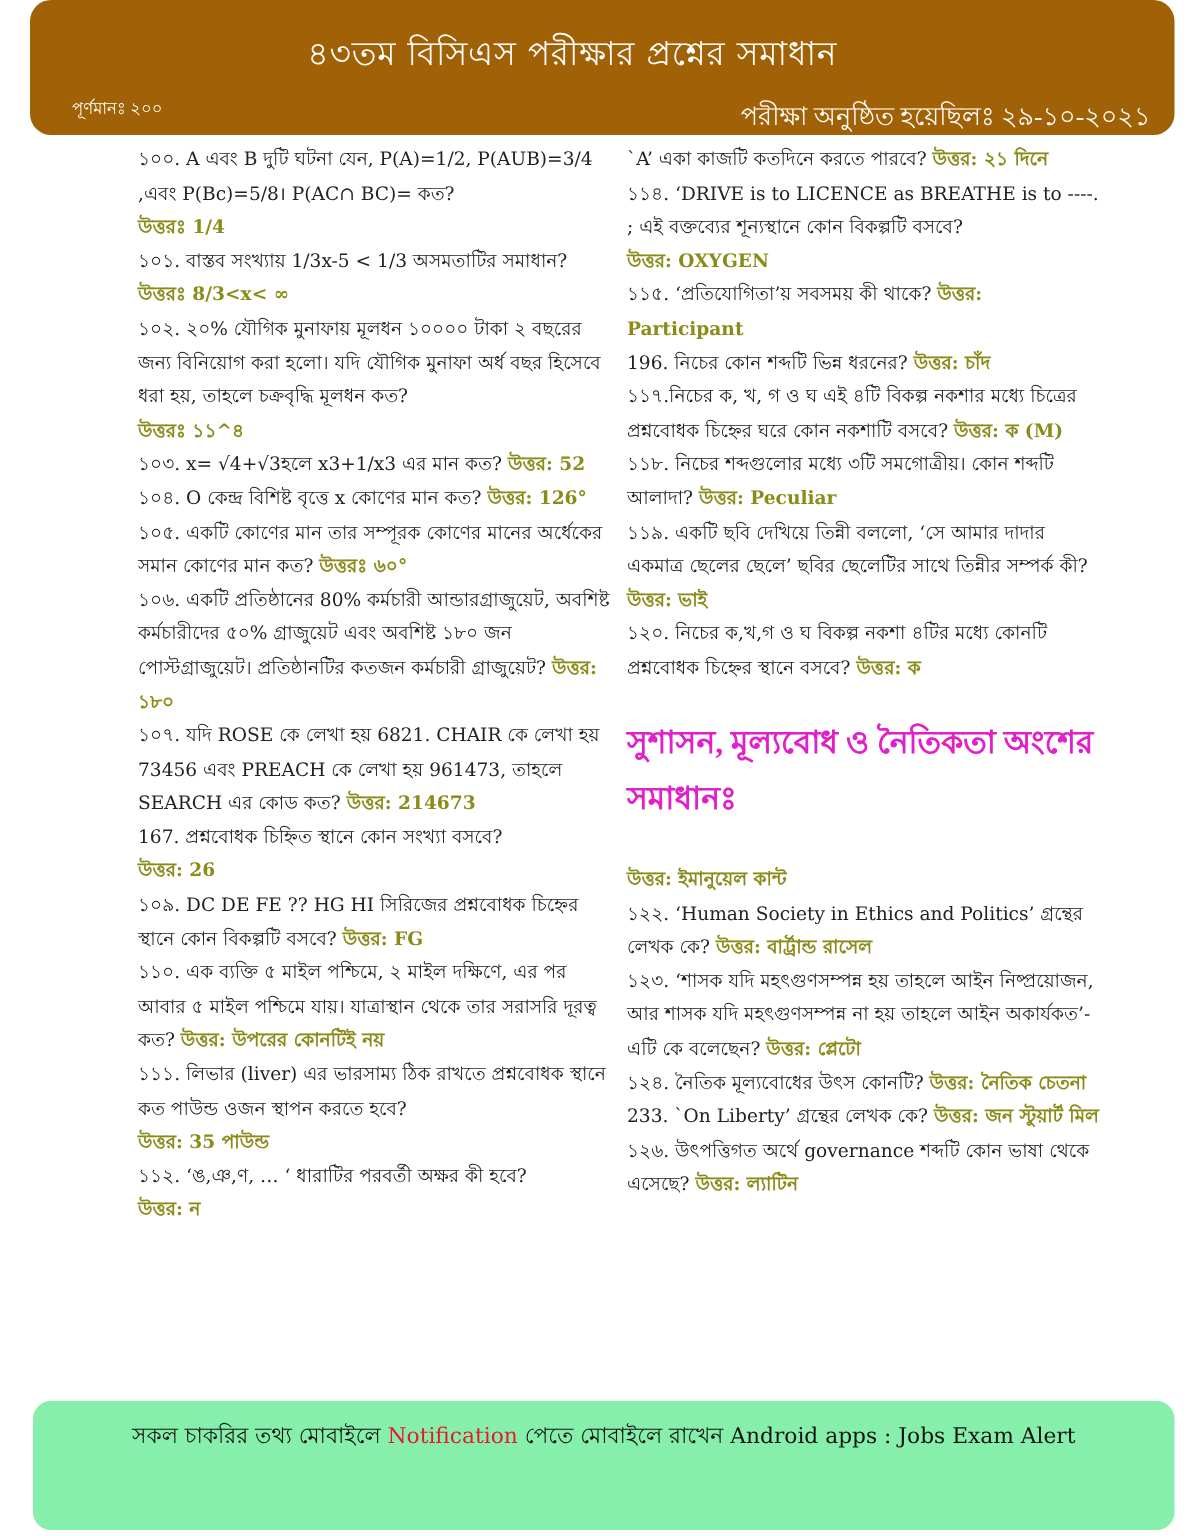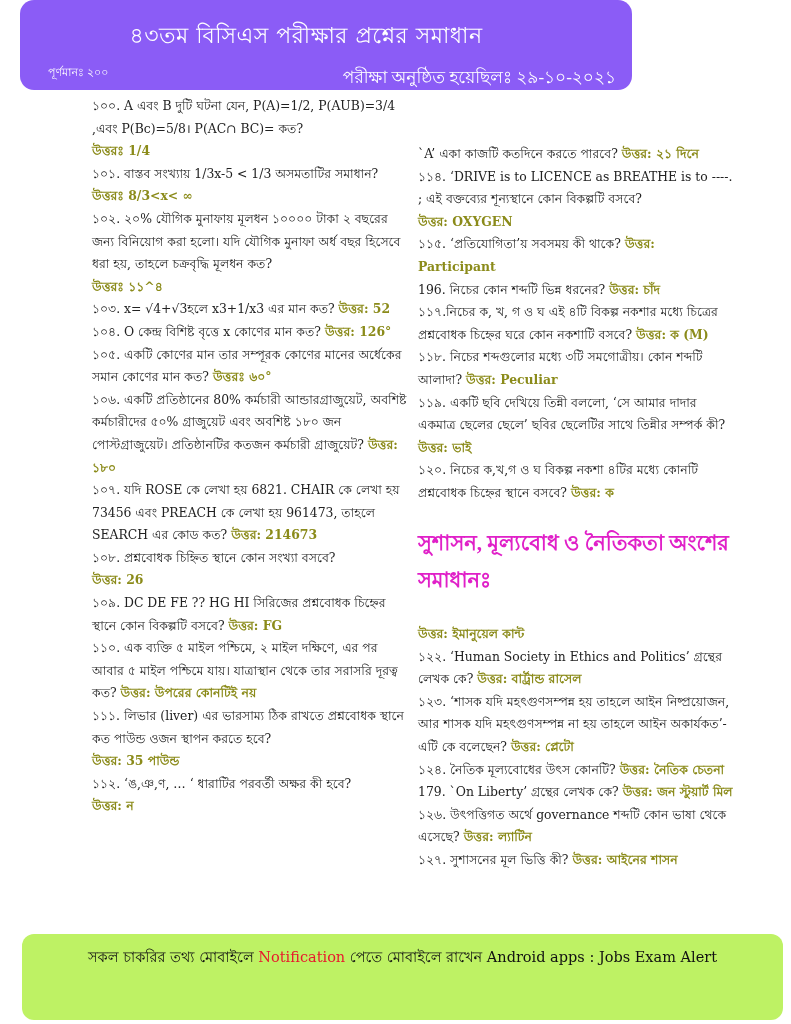--- a/index.html
+++ b/index.html
@@ -1,54 +1,54 @@
 <!DOCTYPE html>
 <html><head>
 <meta charset="utf-8">
 <style>
   * { box-sizing: border-box; margin: 0; padding: 0; }
   html, body { width: 791px; height: 1024px; background: #ffffff; overflow: hidden; }
   body { position: relative; font-family: "DejaVu Serif", "Liberation Serif", serif; color: #222222; }
 
   .header {
-    position: absolute; left: 20px; top: 0px; width: 612px; height: 90px;
-    background: #8b5cf6; border-radius: 0 0 14px 14px;
+    position: absolute; left: 20px; top: 0px; width: 763px; height: 90px;
+    background: #a16207; border-radius: 0 0 14px 14px;
     border-top-left-radius: 14px; border-top-right-radius: 14px;
   }
   .header-title {
     position: absolute; left: 0; right: 0; top: 18px; text-align: center;
     color: #ffffff; font-size: 22px; font-family: "DejaVu Sans", sans-serif; letter-spacing: 0.5px;
     padding-right: 40px;
   }
   .header-left {
     position: absolute; left: 28px; top: 64px; color: #ffffff; font-size: 11px;
     font-family: Liberation Sans, sans-serif;
   }
   .header-right {
     position: absolute; right: 16px; top: 64px; color: #ffffff; font-size: 17px;
     font-family: Liberation Serif, serif;
     margin-left: 12px;
   }
 
   .column { position: absolute; top: 95px; width: 318px; font-size: 12.4px; line-height: 22.6px; }
   .col-left { left: 92px; }
-  .col-right { left: 418px; margin-top: 48px; }
+  .col-right { left: 418px; }
 
   .q { display: block; }
   .ans { color: #8B8B1A; font-weight: bold; }
   .notice-red { color: #E8192C; }
 
   .section-heading {
     color: #E020C8; font-size: 21px; line-height: 37px; font-weight: bold;
     font-family: Liberation Serif, serif; margin-top: 20px; margin-bottom: 2px;
   }
 
   .footer {
     position: absolute; left: 22px; top: 934px; width: 761px; height: 86px;
-    background: #bef264; border-radius: 12px;
+    background: #86efac; border-radius: 12px;
   }
   .footer-text {
     position: absolute; left: 0; right: 0; top: 12px; text-align: center;
     font-size: 14.5px; color: #111111; font-family: "DejaVu Serif", serif;
   }
 </style>
 </head>
 <body>
 
 <div class="header">
@@ -59,21 +59,21 @@
 
 <div class="column col-left" id="left-col">
     <div class="q"><span>১০০. A এবং B দুটি ঘটনা যেন, P(A)=1/2, P(AUB)=3/4 ,এবং P(Bc)=5/8। P(AC∩ BC)=  কত?</span><br><span class="ans">উত্তরঃ 1/4</span></div>
     <div class="q"><span>১০১. বাস্তব সংখ্যায় 1/3x-5 &lt; 1/3 অসমতাটির সমাধান?</span> <span class="ans">উত্তরঃ 8/3&lt;x&lt; ∞</span></div>
     <div class="q"><span>১০২. ২০% যৌগিক মুনাফায় মূলধন ১০০০০ টাকা ২ বছরের জন্য বিনিয়োগ করা হলো। যদি যৌগিক মুনাফা অর্ধ বছর হিসেবে ধরা হয়, তাহলে চক্রবৃদ্ধি মূলধন কত?</span><br><span class="ans">উত্তরঃ ১১^৪</span></div>
     <div class="q"><span>১০৩. x= √4+√3হলে x3+1/x3 এর মান কত?</span> <span class="ans">উত্তর: 52</span></div>
     <div class="q"><span>১০৪. O কেন্দ্র বিশিষ্ট বৃত্তে x কোণের মান কত?</span> <span class="ans">উত্তর: 126°</span></div>
     <div class="q"><span>১০৫. একটি কোণের মান তার সম্পূরক কোণের মানের অর্ধেকের সমান কোণের মান কত?</span> <span class="ans">উত্তরঃ ৬০°</span></div>
     <div class="q"><span>১০৬. একটি প্রতিষ্ঠানের 80% কর্মচারী আন্ডারগ্রাজুয়েট, অবশিষ্ট কর্মচারীদের ৫০% গ্রাজুয়েট এবং অবশিষ্ট ১৮০ জন পোস্টগ্রাজুয়েট। প্রতিষ্ঠানটির কতজন কর্মচারী গ্রাজুয়েট?</span> <span class="ans">উত্তর: ১৮০</span></div>
     <div class="q"><span>১০৭. যদি ROSE কে লেখা হয় 6821. CHAIR কে লেখা হয় 73456 এবং PREACH কে লেখা হয় 961473, তাহলে SEARCH এর কোড কত?</span> <span class="ans">উত্তর: 214673</span></div>
-    <div class="q"><span>১০৮. প্রশ্নবোধক চিহ্নিত স্থানে কোন সংখ্যা বসবে?</span><br><span class="ans">উত্তর: 26</span></div>
+    <div class="q"><span>167. প্রশ্নবোধক চিহ্নিত স্থানে কোন সংখ্যা বসবে?</span><br><span class="ans">উত্তর: 26</span></div>
     <div class="q"><span>১০৯. DC DE FE ?? HG HI সিরিজের প্রশ্নবোধক চিহ্নের স্থানে কোন বিকল্পটি বসবে?</span> <span class="ans">উত্তর: FG</span></div>
     <div class="q"><span>১১০. এক ব্যক্তি ৫ মাইল পশ্চিমে, ২ মাইল দক্ষিণে, এর পর আবার ৫ মাইল পশ্চিমে যায়। যাত্রাস্থান থেকে তার সরাসরি দূরত্ব কত?</span> <span class="ans">উত্তর: উপরের কোনটিই নয়</span></div>
     <div class="q"><span>১১১.  লিভার (liver) এর ভারসাম্য ঠিক রাখতে প্রশ্নবোধক স্থানে কত পাউন্ড ওজন স্থাপন করতে হবে?</span><br><span class="ans">উত্তর: 35 পাউন্ড</span></div>
     <div class="q"><span>১১২. ‘ঙ,ঞ,ণ, … ‘ ধারাটির পরবর্তী অক্ষর কী হবে?</span><br><span class="ans">উত্তর: ন</span></div>
   </div>
 
 <div class="column col-right">
   <div id="right-col-a">
       <div class="q"><span>`A’ একা কাজটি কতদিনে করতে পারবে?</span> <span class="ans">উত্তর: ২১ দিনে</span></div>
       <div class="q"><span>১১৪. ‘DRIVE is to LICENCE as BREATHE is to ----. ; এই বক্তব্যের শূন্যস্থানে কোন বিকল্পটি বসবে?</span><br><span class="ans">উত্তর: OXYGEN</span></div>
@@ -83,23 +83,22 @@
       <div class="q"><span>১১৮. নিচের শব্দগুলোর মধ্যে ৩টি সমগোত্রীয়। কোন শব্দটি আলাদা?</span> <span class="ans">উত্তর: Peculiar</span></div>
       <div class="q"><span>১১৯. একটি ছবি দেখিয়ে তিন্নী বললো, ‘সে আমার দাদার একমাত্র ছেলের ছেলে’ ছবির ছেলেটির সাথে তিন্নীর সম্পর্ক কী?</span> <span class="ans">উত্তর: ভাই</span></div>
       <div class="q"><span>১২০. নিচের ক,খ,গ ও ঘ বিকল্প নকশা ৪টির মধ্যে কোনটি প্রশ্নবোধক চিহ্নের স্থানে বসবে?</span> <span class="ans">উত্তর: ক</span></div>
     </div>
   <div class="section-heading">সুশাসন, মূল্যবোধ ও নৈতিকতা অংশের সমাধানঃ</div>
   <div id="right-col-b">
       <div class="q"><br><span class="ans">উত্তর: ইমানুয়েল কান্ট</span></div>
       <div class="q"><span>১২২. ‘Human Society in Ethics and Politics’ গ্রন্থের লেখক কে?</span> <span class="ans">উত্তর: বার্ট্রান্ড রাসেল</span></div>
       <div class="q"><span>১২৩. ‘শাসক যদি মহৎগুণসম্পন্ন হয় তাহলে আইন নিষ্প্রয়োজন, আর শাসক যদি মহৎগুণসম্পন্ন না হয় তাহলে আইন অকার্যকত’- এটি কে বলেছেন?</span> <span class="ans">উত্তর: প্লেটো</span></div>
       <div class="q"><span>১২৪. নৈতিক মূল্যবোধের উৎস কোনটি?</span> <span class="ans">উত্তর: নৈতিক চেতনা</span></div>
-      <div class="q"><span>179. `On Liberty’ গ্রন্থের লেখক কে?</span> <span class="ans">উত্তর: জন স্টুয়ার্ট মিল</span></div>
+      <div class="q"><span>233. `On Liberty’ গ্রন্থের লেখক কে?</span> <span class="ans">উত্তর: জন স্টুয়ার্ট মিল</span></div>
       <div class="q"><span>১২৬. উৎপত্তিগত অর্থে governance শব্দটি কোন ভাষা থেকে এসেছে?</span> <span class="ans">উত্তর: ল্যাটিন</span></div>
-      <div class="q"><span>১২৭. সুশাসনের মূল ভিত্তি কী?</span> <span class="ans">উত্তর: আইনের শাসন</span></div>
     </div>
 </div>
 
 <div class="footer">
   <div class="footer-text">
     <span>সকল চাকরির তথ্য মোবাইলে </span><span class="notice-red">Notification</span><span> পেতে মোবাইলে রাখেন Android apps : Jobs Exam Alert</span>
   </div>
 </div>
 
 </body></html>

